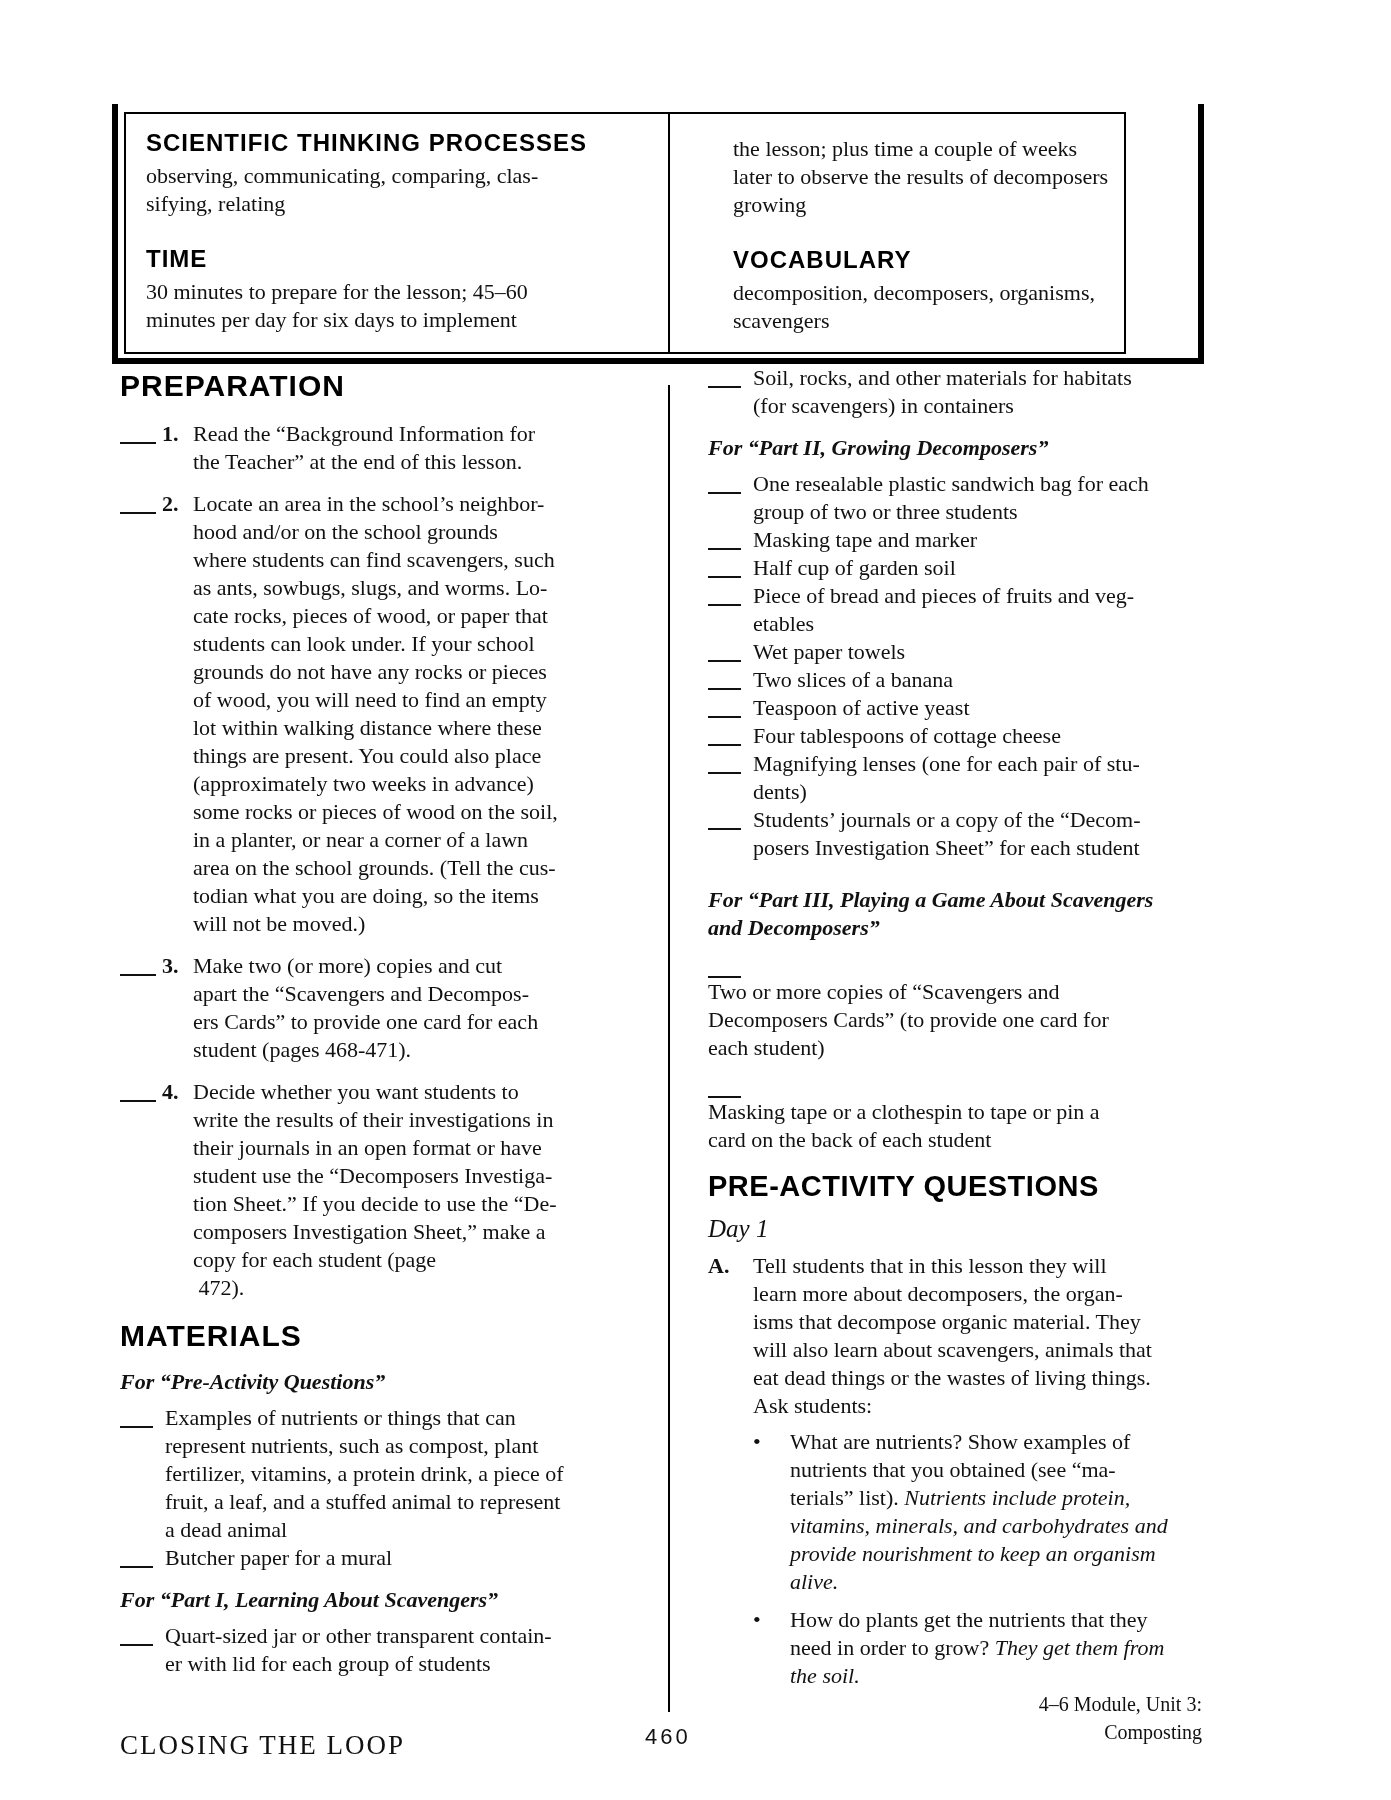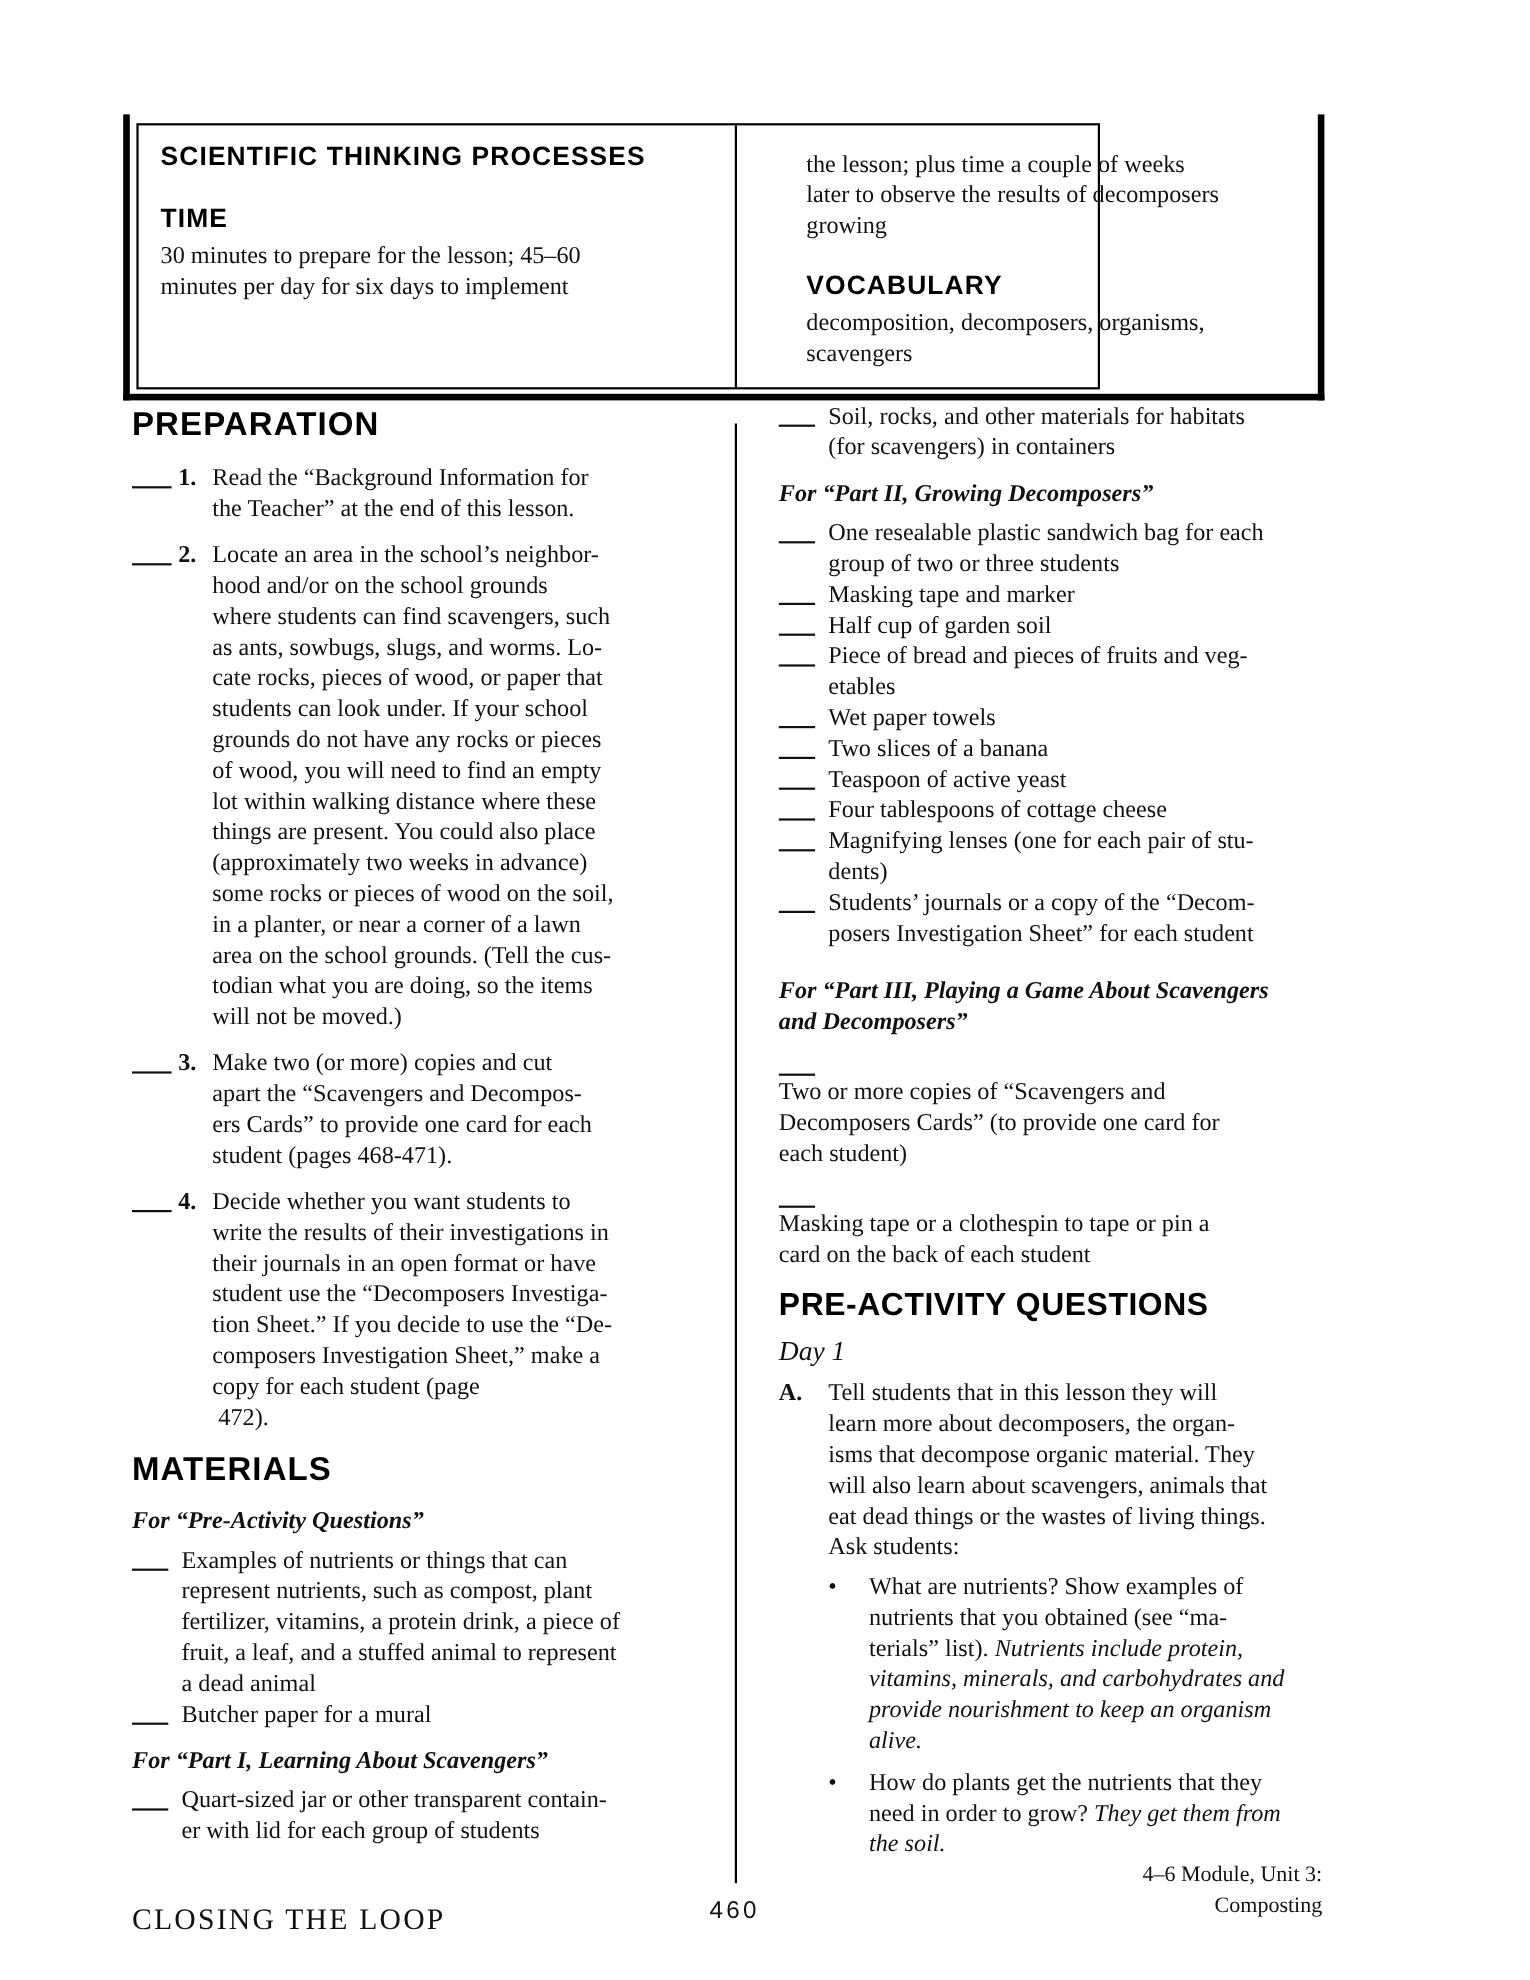--- a/index.html
+++ b/index.html
@@ -8,21 +8,21 @@
     font-family:"Liberation Serif", serif; color:#111; overflow:hidden;
     margin:0 auto;
   }
   
   .box-outer{
     position:absolute; left:112px; top:104px; width:1092px; height:260px;
     border-left:6px solid #000; border-right:6px solid #000; border-bottom:6px solid #000;
     box-sizing:border-box;
   }
   .box-inner{
-    position:absolute; left:124px; top:112px; width:876px; height:242px;
+    position:absolute; left:124px; top:112px; width:1002px; height:242px;
     border:2px solid #000; box-sizing:border-box;padding-left:21px;
   }
   .box-divider{
     position:absolute; left:542px; top:0; bottom:0; width:2px; background:#000;
   }
   .box-col{position:absolute; top:14px; font-size:22px; line-height:28px;}
   .box-col-left{left:20px; width:505px;}
   .box-col-right{left:607px; width:450px;}
   .box-heading{
     font-family:"Liberation Sans", sans-serif; font-weight:700;
@@ -88,20 +88,22 @@
 <body>
 
 <div class="page">
 
   <div class="box-outer"></div>
   <div class="box-inner">
     <div class="box-divider"></div>
 
     <div class="box-col box-col-left">
       <h3 class="box-heading">SCIENTIFIC THINKING PROCESSES</h3>
+      <div class="box-body">observing, communicating, comparing, clas-
+sifying, relating</div>
       <h3 class="box-heading box-gap">TIME</h3>
       <div class="box-body">30 minutes to prepare for the lesson; 45–60
 minutes per day for six days to implement</div>
     </div>
 
     <div class="box-col box-col-right">
       <div class="box-body box-first-gap">the lesson; plus time a couple of weeks
 later to observe the results of decomposers
 growing</div>
       <h3 class="box-heading box-gap">VOCABULARY</h3>

